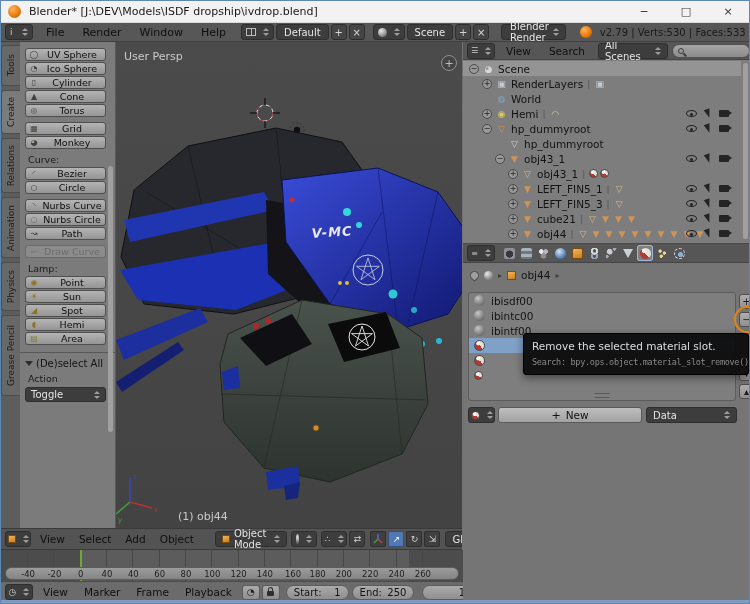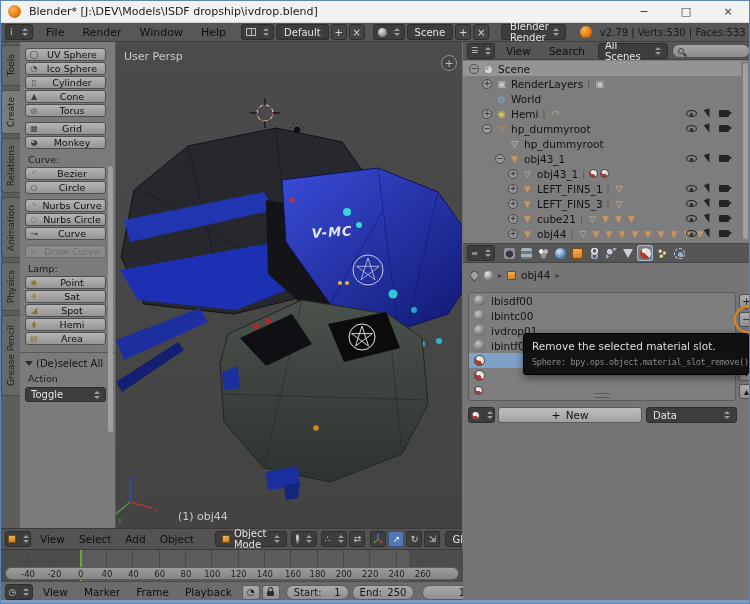--- a/index.html
+++ b/index.html
@@ -330,38 +330,38 @@
           <div class="tool-btn">
             <span class="sicon">◝</span>
             <span class="blabel">Nurbs Curve</span>
           </div>
           <div class="tool-btn">
             <span class="sicon">◌</span>
             <span class="blabel">Nurbs Circle</span>
           </div>
           <div class="tool-btn">
             <span class="sicon">↝</span>
-            <span class="blabel">Curve</span>
+            <span class="blabel">Path</span>
           </div>
         </div>
         <div class="shelf-group">
           <div class="tool-btn disabled">
             <span class="sicon">↜</span>
             <span class="blabel">Draw Curve</span>
           </div>
         </div>
         <div class="shelf-label">Lamp:</div>
         <div class="shelf-group">
           <div class="tool-btn">
             <span class="sicon lampc">◉</span>
             <span class="blabel">Point</span>
           </div>
           <div class="tool-btn">
             <span class="sicon lampc">☀</span>
-            <span class="blabel">Sat</span>
+            <span class="blabel">Sun</span>
           </div>
           <div class="tool-btn">
             <span class="sicon lampc">◢</span>
             <span class="blabel">Spot</span>
           </div>
           <div class="tool-btn">
             <span class="sicon lampc">◖</span>
             <span class="blabel">Hemi</span>
           </div>
           <div class="tool-btn">
@@ -812,24 +812,20 @@
           <div class="slot">
             <span class="ball"></span>
             <span>ibisdf00</span>
           </div>
           <div class="slot">
             <span class="ball"></span>
             <span>ibintc00</span>
           </div>
           <div class="slot">
             <span class="ball"></span>
-            <span>ivdrop01</span>
-          </div>
-          <div class="slot">
-            <span class="ball"></span>
             <span>ibintf00</span>
           </div>
           <div class="slot selected">
             <span class="msphere"></span>
             <span></span>
           </div>
           <div class="slot">
             <span class="msphere"></span>
             <span></span>
           </div>
@@ -840,21 +836,21 @@
         </div>
       <div class="grip"></div>
     </div>
     <span class="side-btn" style="top:50px;">+</span>
     <span class="side-btn" style="top:68px;">−</span>
     <span class="side-btn" style="top:122px;">▾</span>
     <span class="side-btn" style="top:140px;">▴</span>
     <div class="annot"></div>
     <div class="tooltip">
       <div class="tt-title">Remove the selected material slot.</div>
-      <div class="tt-py">Sphere: bpy.ops.object.material_slot_remove()</div>
+      <div class="tt-py">Search: bpy.ops.object.material_slot_remove()</div>
     </div>
     <span class="editor-btn matdd">
       <span class="msphere mini"></span>
       <span class="dd-arrows">
           <i class="up"></i>
           <i class="dn"></i>
         </span>
     </span>
     <span class="new-btn">
       <span style="font-size:11px;">+</span>

